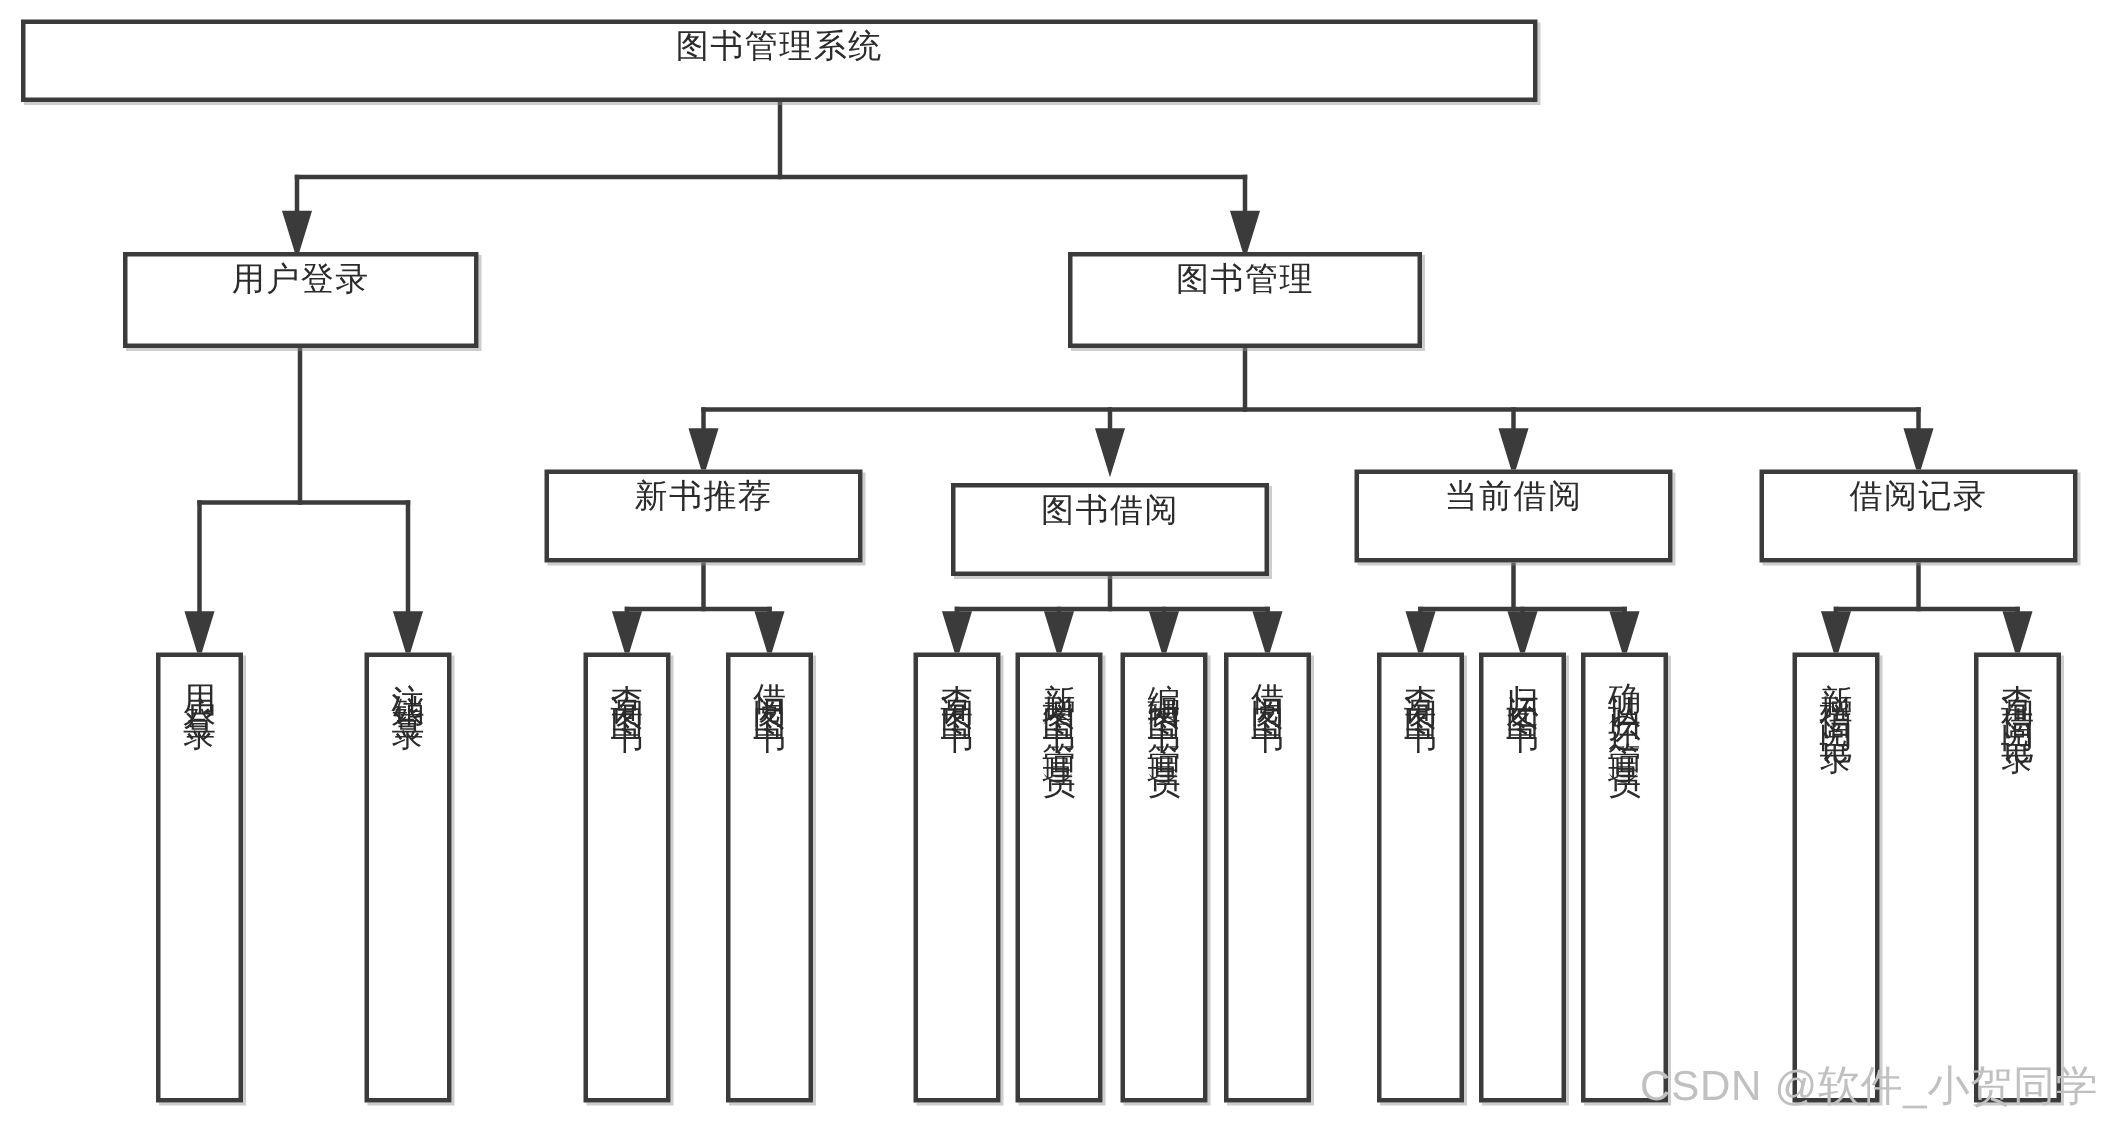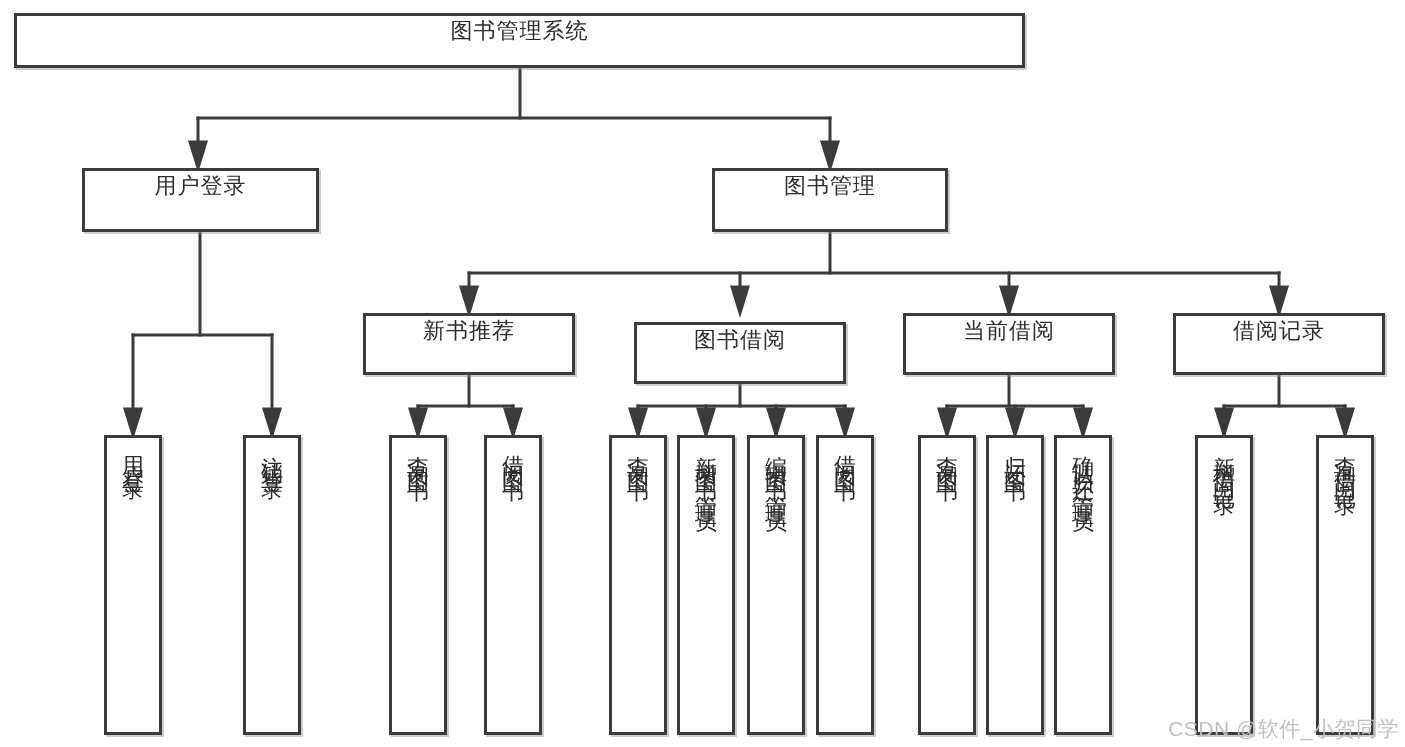--- a/index.html
+++ b/index.html
@@ -38,21 +38,21 @@
     text-orientation: mixed;
     font-size: 22px;
     letter-spacing: 8px;
     line-height: 1;
     white-space: nowrap;
   }
   .watermark {
     position: absolute;
     right: 6px;
     bottom: 4px;
-    font-size: 21px;
+    font-size: 28px;
     color: #c0c0c0;
     letter-spacing: 0.5px;
     z-index: 10;
     white-space: nowrap;
   }
 </style>
 </head>
 <body>
 
 <div class="canvas">

